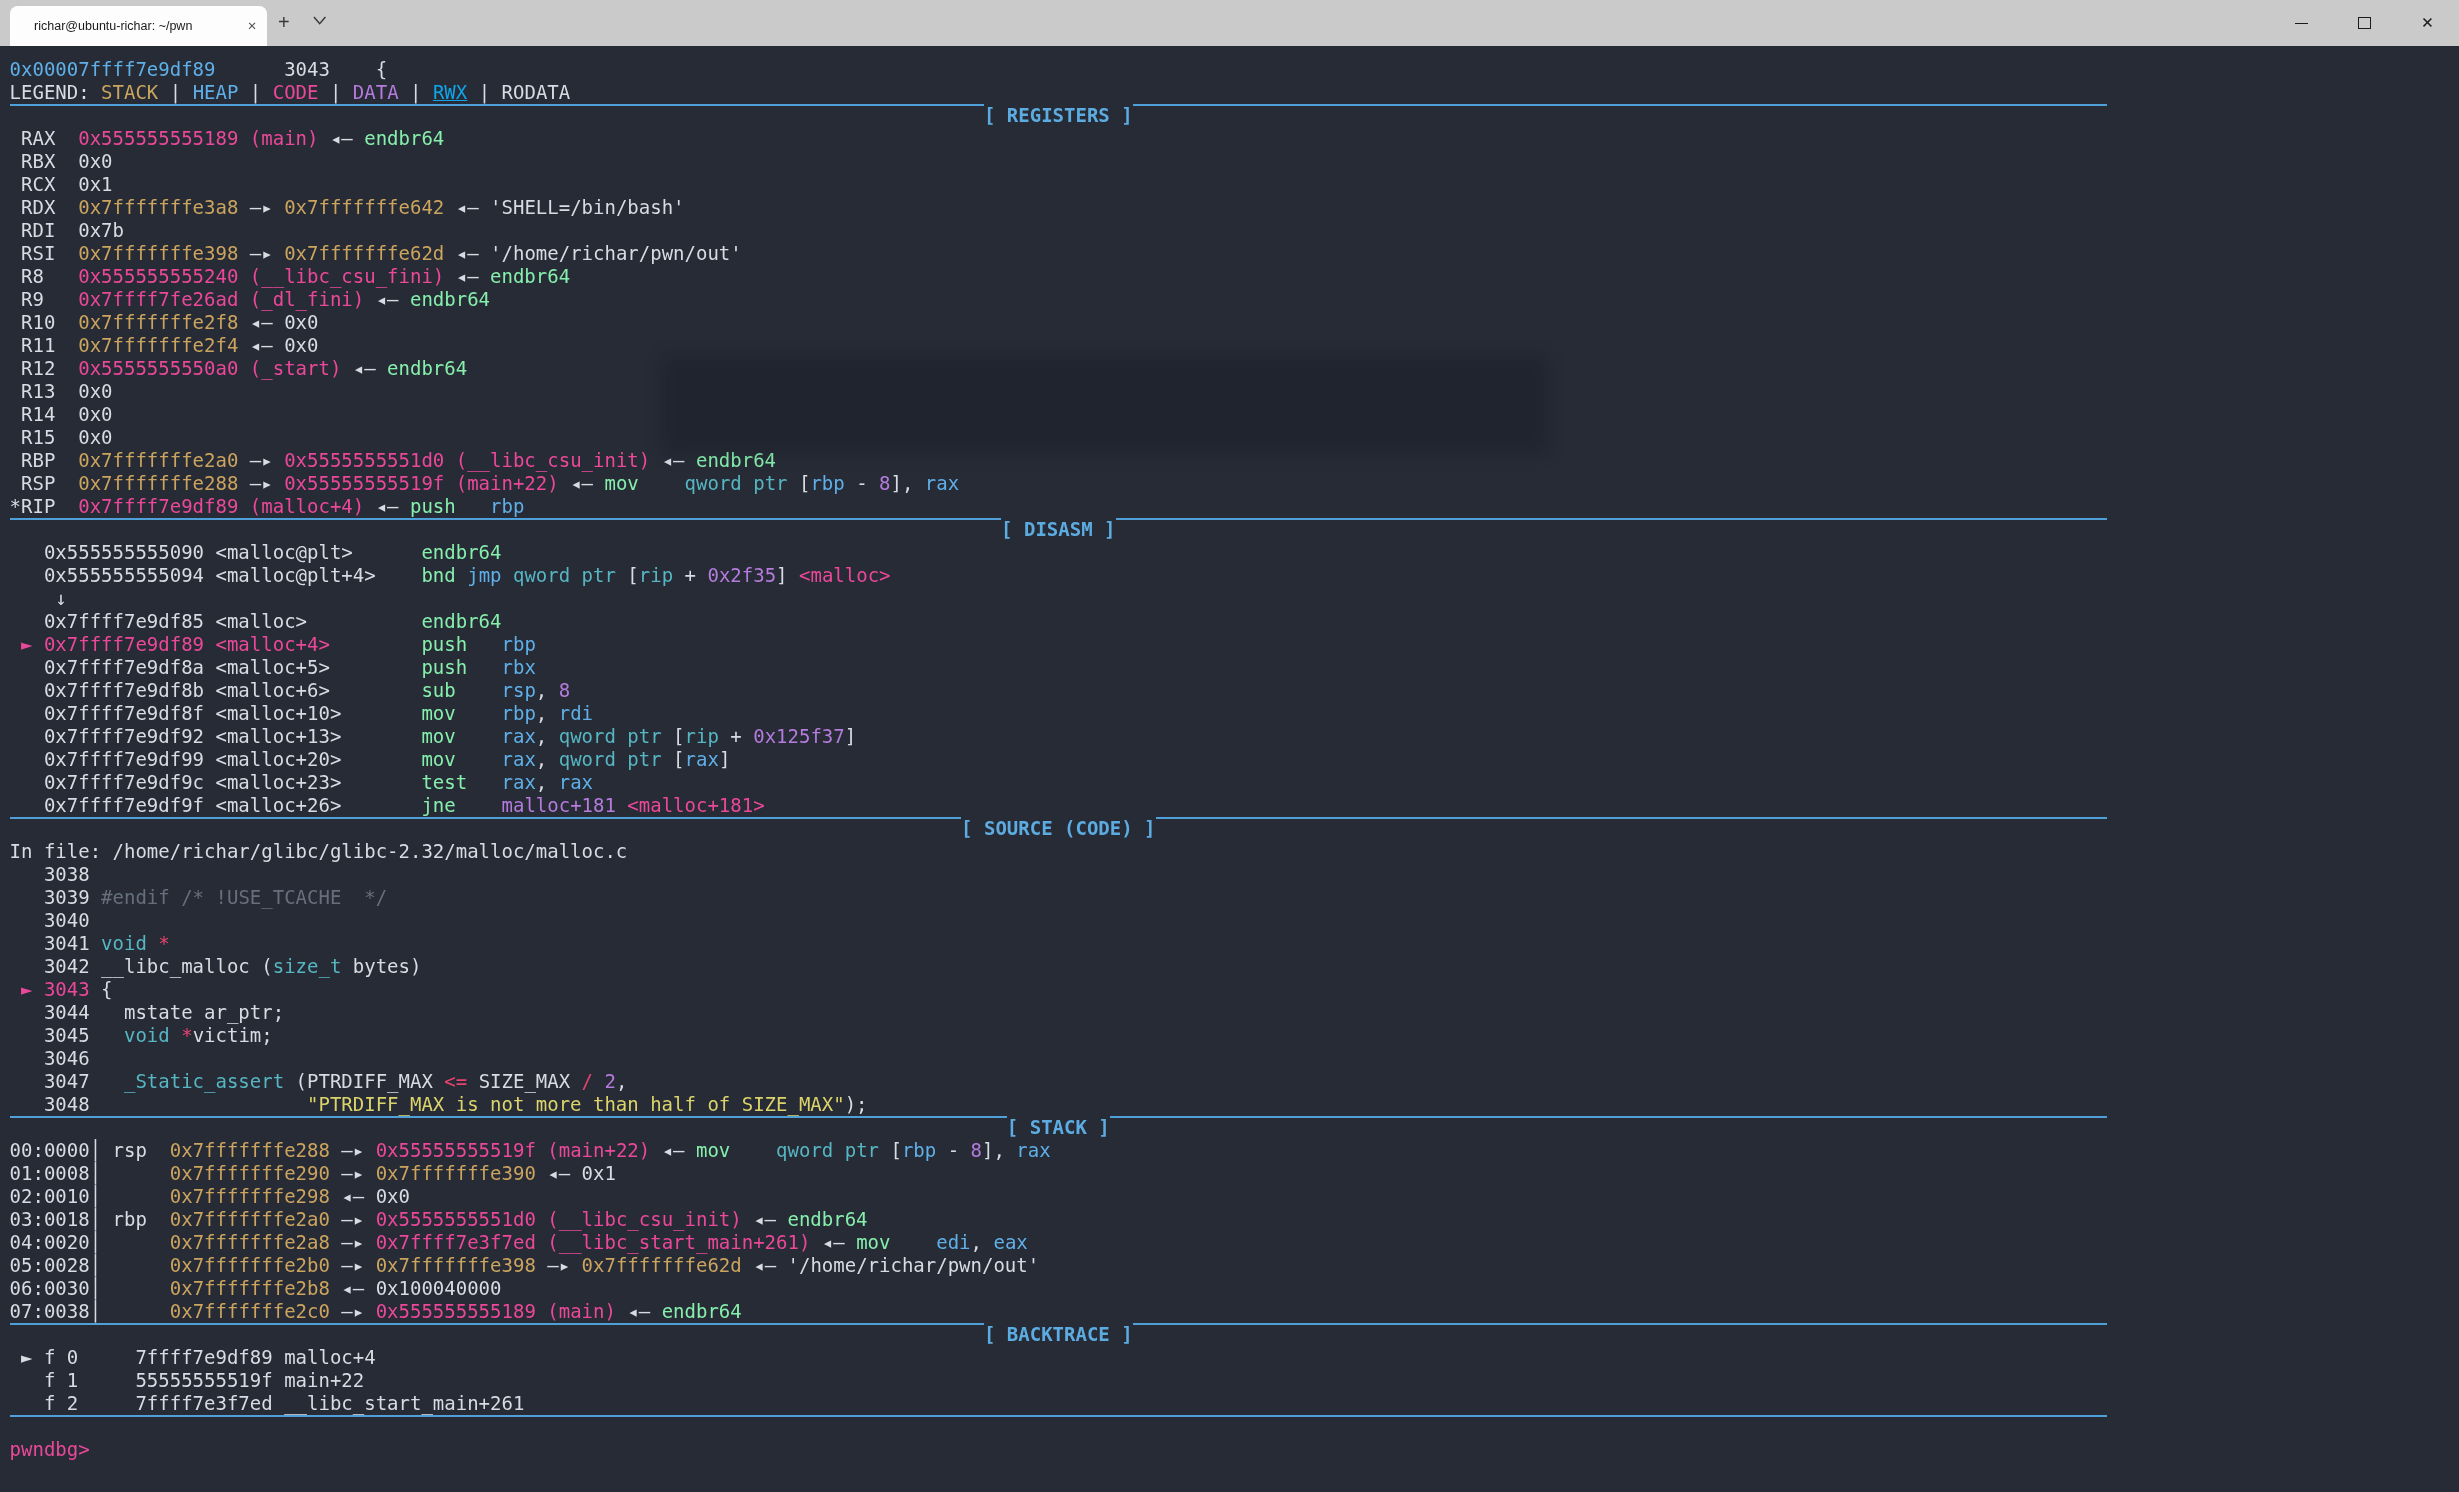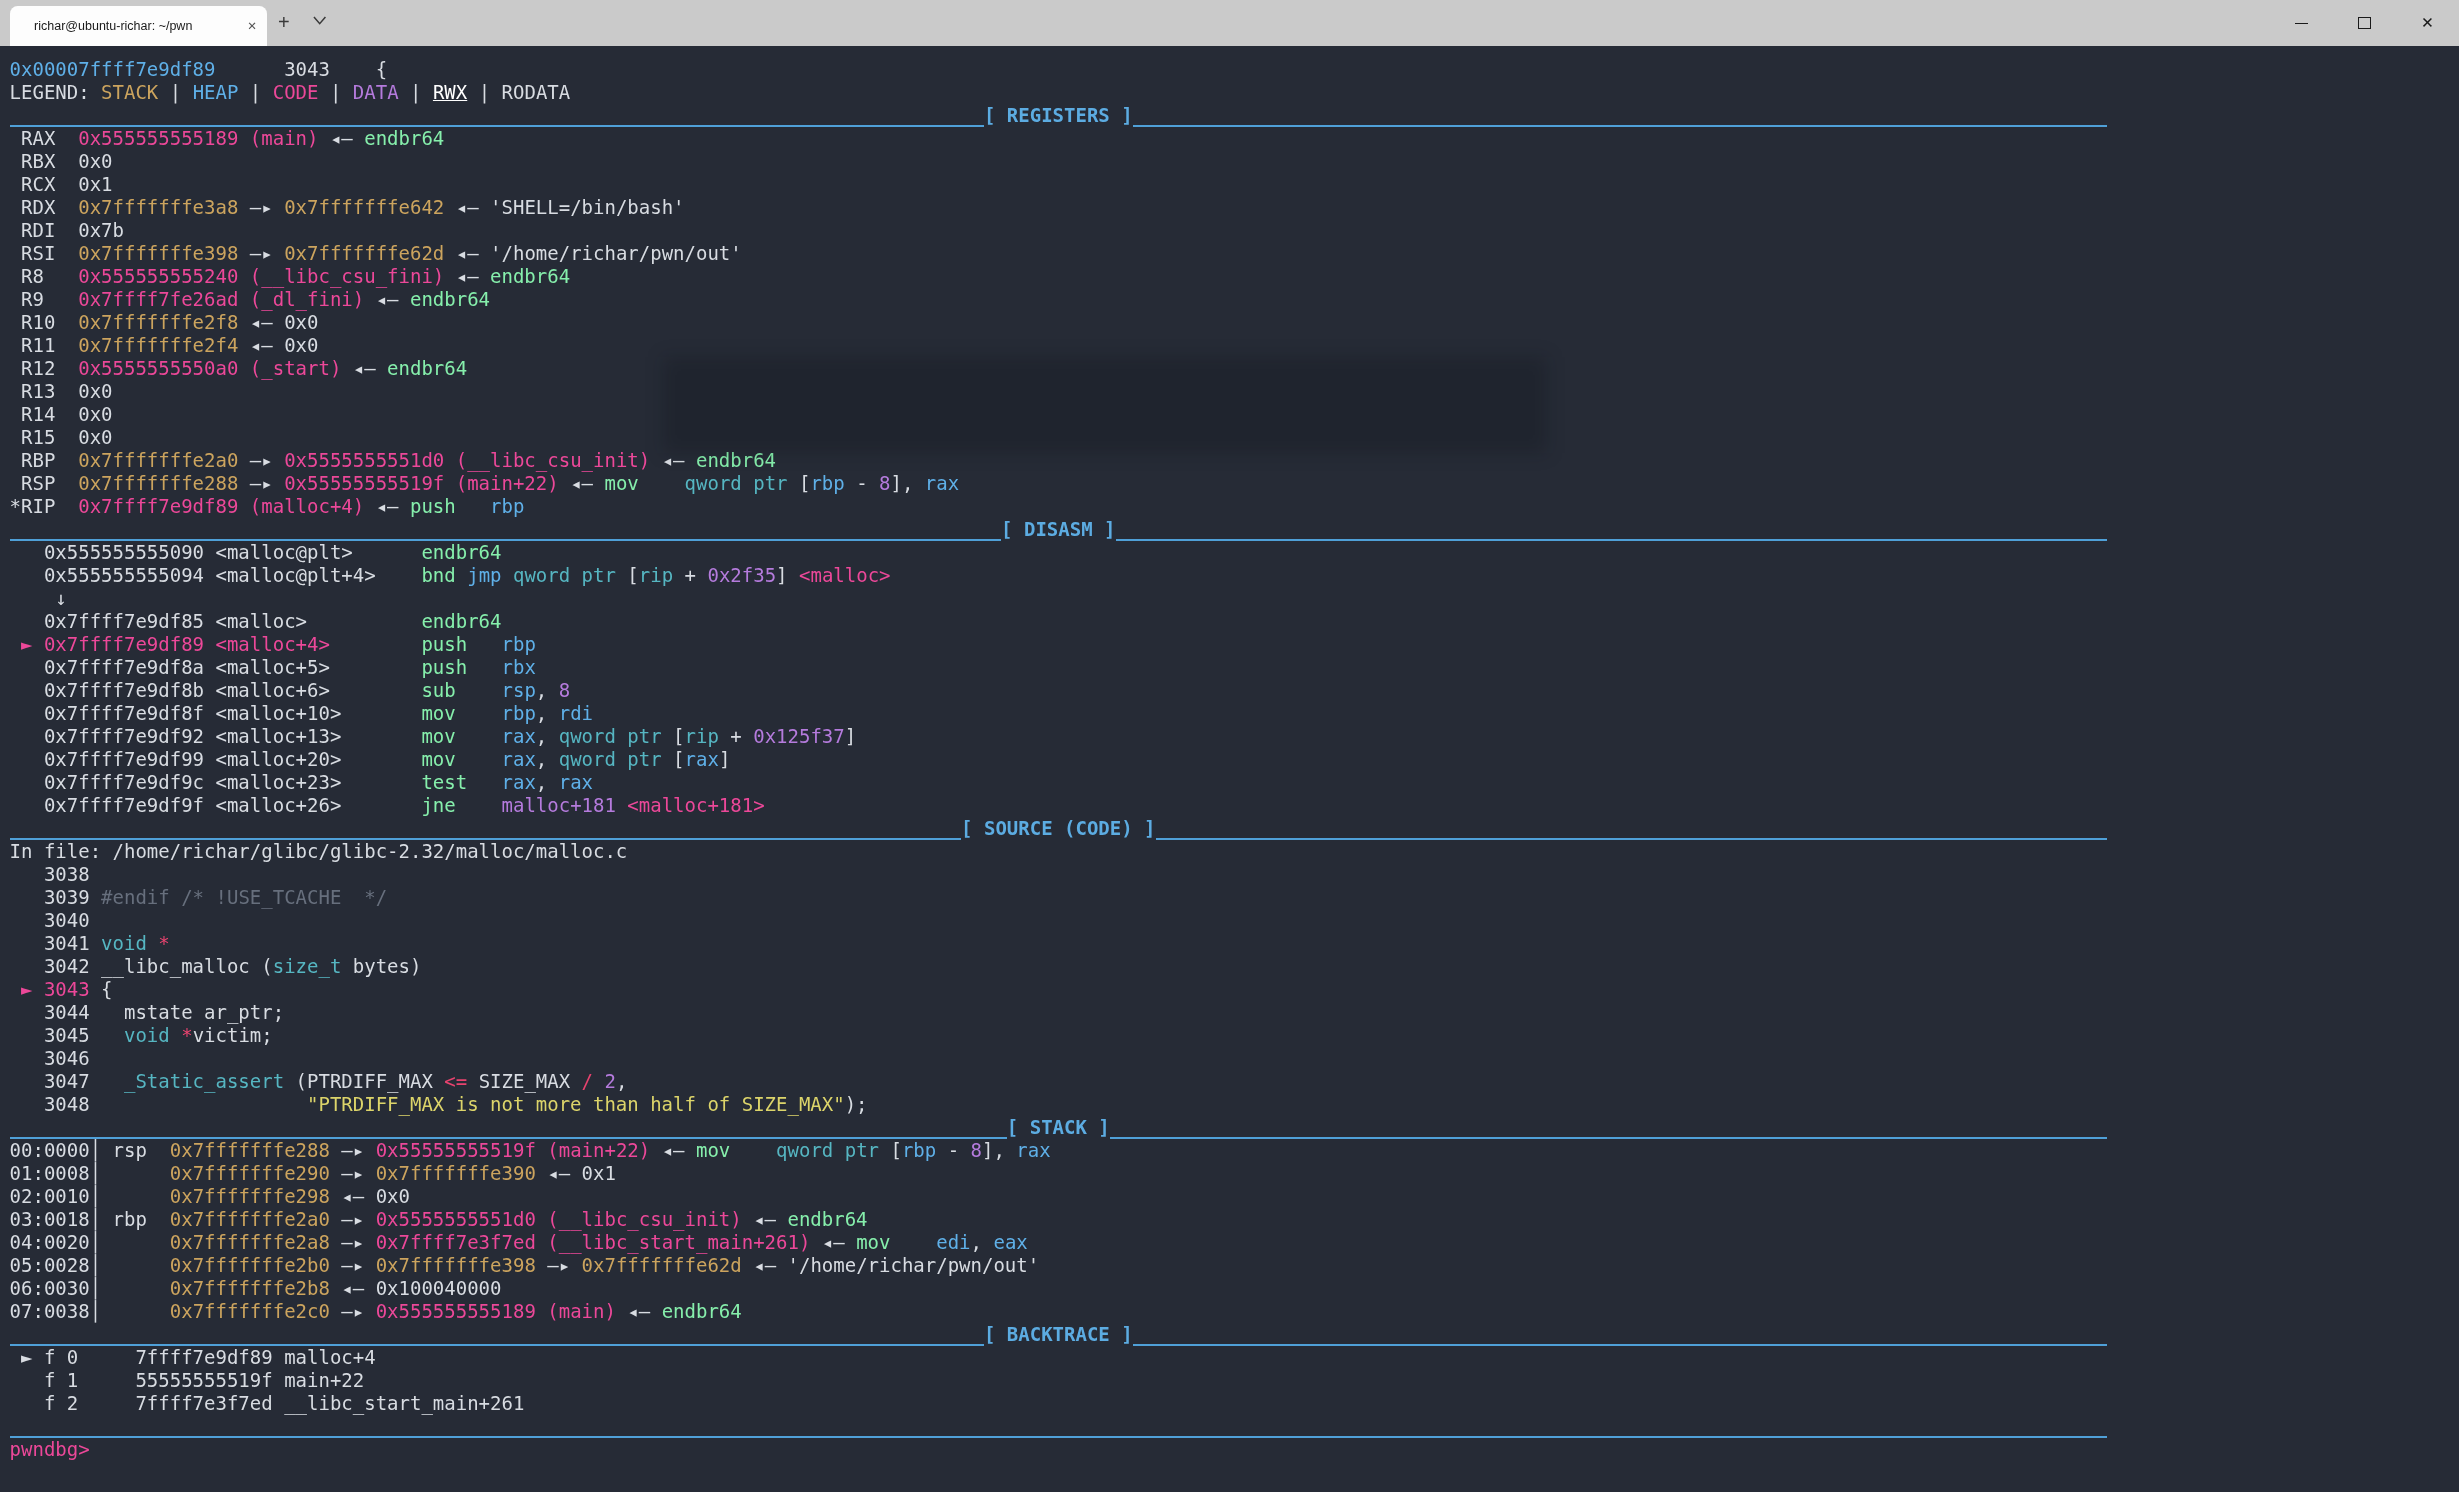--- a/index.html
+++ b/index.html
@@ -20,28 +20,28 @@
   .wb{width:63px;height:46px;display:flex;align-items:center;justify-content:center;color:#1a1a1a;}
   .wb .bar{width:13.4px;height:0;border-top:1.9px solid #1a1a1a;display:block;}
   .wb .sq{position:relative;width:10.6px;height:10.6px;border:1.9px solid #1a1a1a;display:block;background:#CACACA;}
   .wb .sq::before{content:"";position:absolute;left:1.9px;top:-4.8px;width:10.6px;height:10.6px;
                   border:1.9px solid #1a1a1a;z-index:-1;}
   .wb.cls{font-size:15.4px;font-family:"DejaVu Sans",sans-serif;}
   
   #term{position:absolute;left:0;top:46px;width:2145px;height:1447px;background:#262B36;
         padding:11.5px 0 0 9.6px;box-sizing:border-box;font-size:19px;line-height:23px;color:#D8DCE2;}
   .ln{white-space:pre;}
-  .sep{display:flex;align-items:flex-end;height:23px;margin-right:38px;}
+  .sep{display:flex;align-items:flex-start;height:23px;margin-right:38px;}
   .sep i{flex:1;height:0;border-top:2.9px solid #4FA0D8;}
   .sep b{color:#5CACE2;font-weight:bold;white-space:pre;}
   
   .w{color:#D8DCE2}.bl{color:#5FB0E8}.yel{color:#CCA45E}.red{color:#ec4899}
   .grn{color:#86efac}.cur{color:#ec4899}.pur{color:#B57BDD}.cy{color:#56B6C2}
   .mag{color:#E8436F}.str{color:#DCD46A}.gry{color:#676F7D}
-  .wu{color:#ffffff;text-decoration:underline}
+  .wu{color:#0ea5e9;text-decoration:underline}
   .artifact{position:absolute;left:663px;top:357px;width:884px;height:96px;
             background:rgba(5,8,14,0.20);filter:blur(8.6px);pointer-events:none;}
 </style>
 </head>
 <body>
 
 <div id="screen">
 
   <div id="titlebar">
     <div class="tab">

